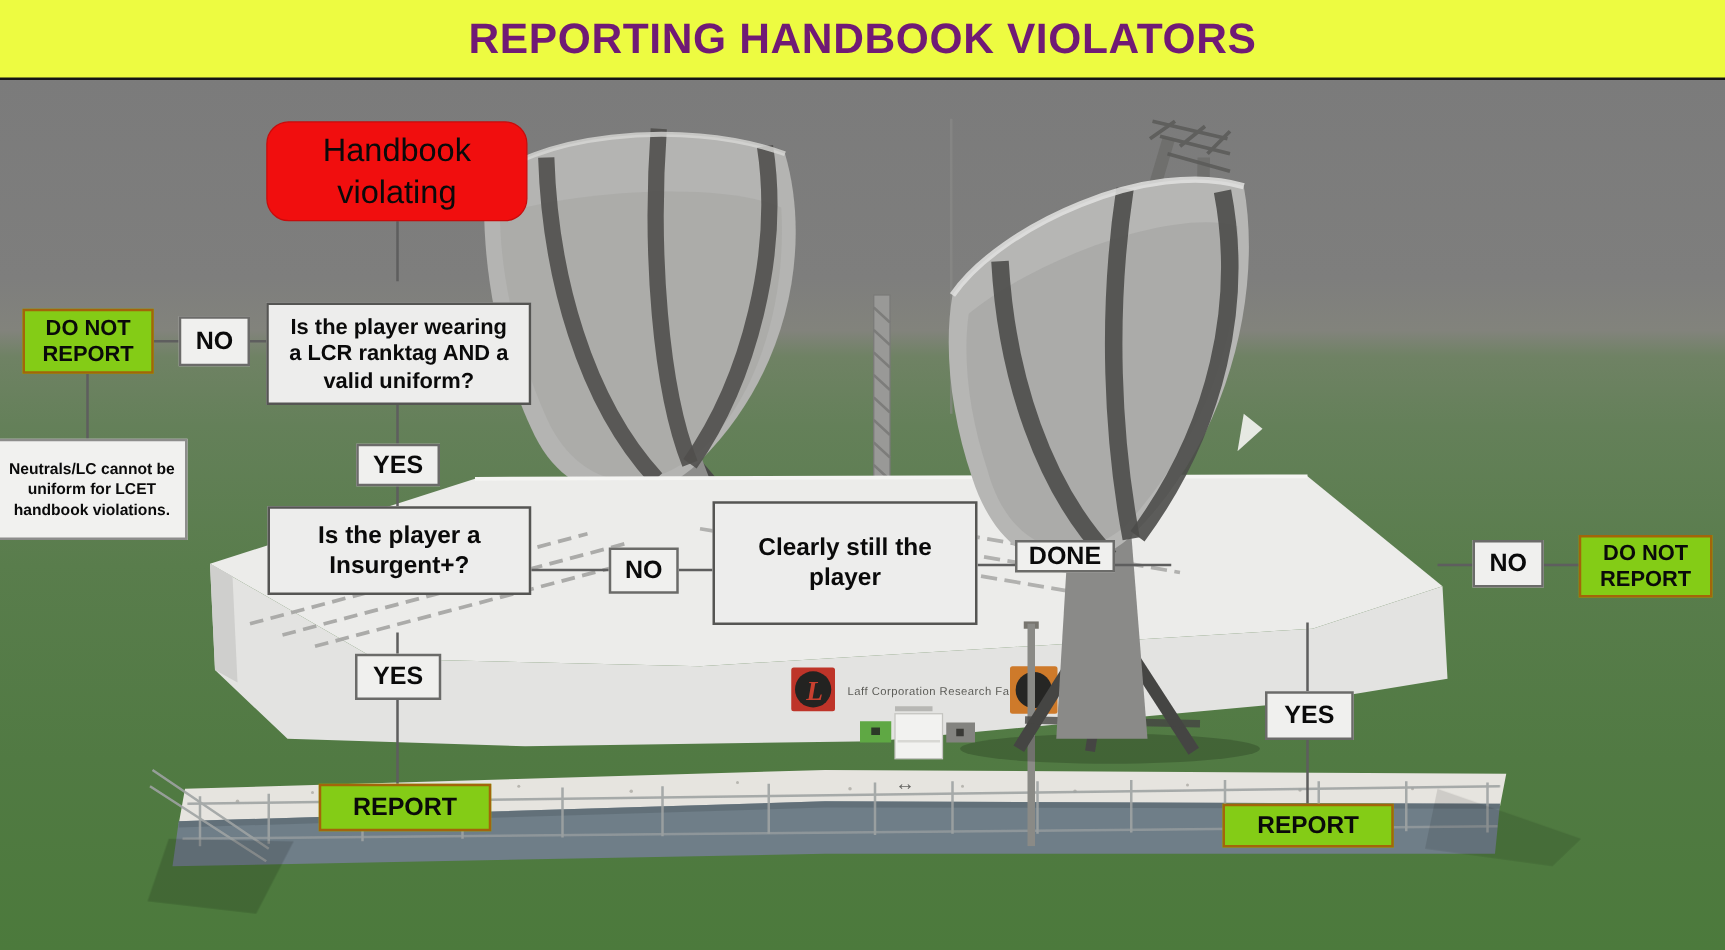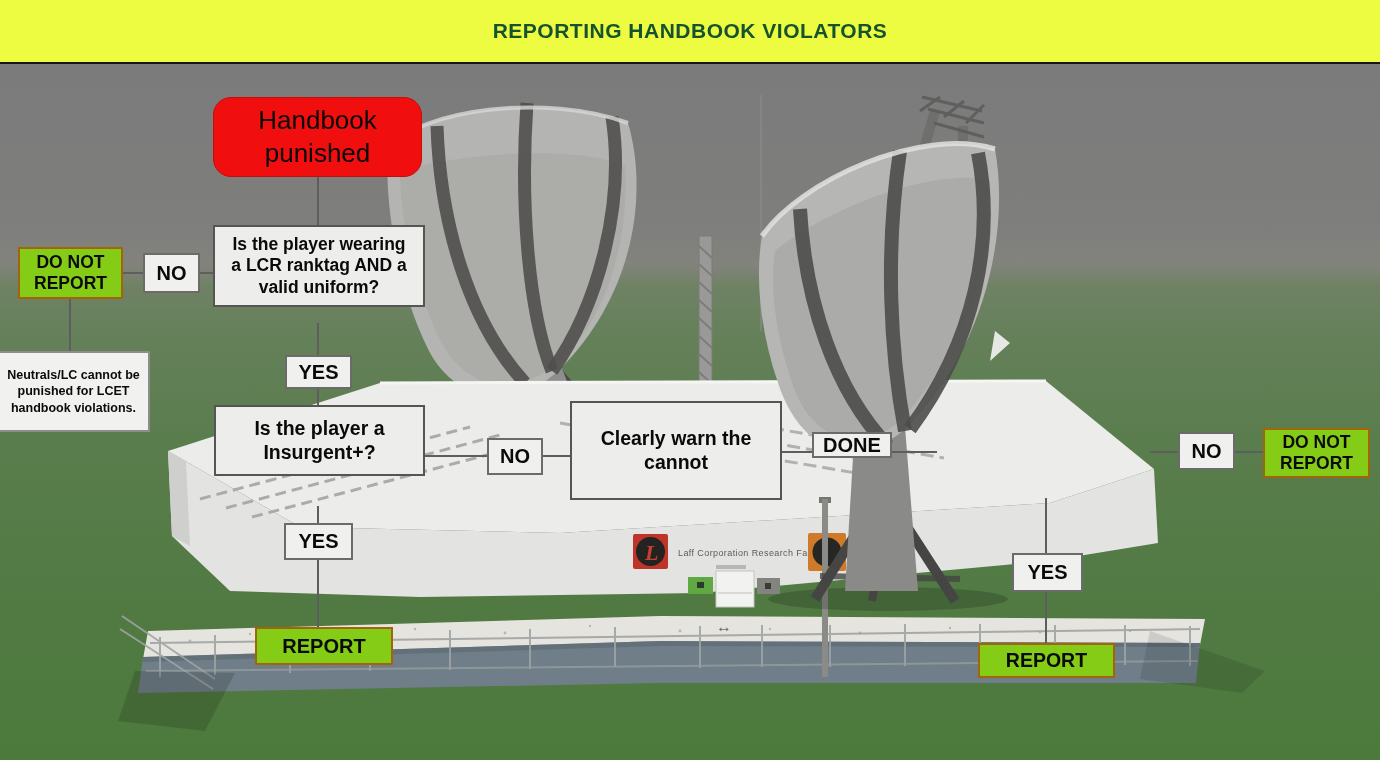--- a/index.html
+++ b/index.html
@@ -7,21 +7,21 @@
     position:relative;width:1380px;height:760px;overflow:hidden;
     font-family:"Liberation Sans",sans-serif;background:#ffffff;
   }
   
   .banner{
     position:absolute;left:0;top:0;width:1380px;height:62px;
     background:#edfb41;border-bottom:2px solid #141414;
     display:flex;align-items:center;justify-content:center;z-index:40;
   }
   .banner h1{
-    margin:0;font-size:21px;font-weight:bold;color:#14532d;letter-spacing:.5px;
+    margin:0;font-size:34px;font-weight:bold;color:#701a75;letter-spacing:.5px;
   }
   
   .scene{
     position:absolute;left:0;top:62px;width:1380px;height:698px;
     background:linear-gradient(to bottom,
       #7b7b7b 0%, #7e7e7d 23%, #82837c 29%, #6f8264 32%,
       #648059 40%, #597d4c 56%, #517a43 78%, #4c7a3c 100%);
     z-index:1;
   }
   .scene-svg{position:absolute;left:0;top:0;width:1380px;height:760px;z-index:2;}
@@ -187,53 +187,53 @@
     <div class="h-line" style="left:782px;top:451px;width:30px"></div>
     <div class="h-line" style="left:892px;top:451px;width:45px"></div>
     <div class="h-line" style="left:1150px;top:451px;width:28px"></div>
     <div class="h-line" style="left:1235px;top:451px;width:28px"></div>
     <div class="v-line" style="left:317px;top:506px;height:17px"></div>
     <div class="v-line" style="left:317px;top:560px;height:67px"></div>
     <div class="v-line" style="left:1045px;top:498px;height:55px"></div>
     <div class="v-line" style="left:1045px;top:592px;height:51px"></div>
 
     <div class="box red" style="left:213px;top:97px;width:209px;height:80px;padding:0 18px">
-      <span>Handbook punished</span>
-    </div>
-
-    <div class="box gray" style="left:213px;top:225px;width:212px;height:82px;font-size:17.5px;padding:0 14px">
+      <span>Handbook violating</span>
+    </div>
+
+    <div class="box gray" style="left:213px;top:242px;width:212px;height:82px;font-size:17.5px;padding:0 14px">
       <span>Is the player wearing a LCR ranktag AND a valid uniform?</span>
     </div>
 
     <div class="box small" style="left:143px;top:253px;width:57px;height:40px">
       <span>NO</span>
     </div>
 
     <div class="box orange" style="left:18px;top:247px;width:105px;height:52px;font-size:17.5px;padding:0 6px">
       <span>DO NOT REPORT</span>
     </div>
 
     <div class="box note" style="left:-3px;top:351px;width:153px;height:81px;padding:0 8px">
-      <span>Neutrals/LC cannot be punished for LCET handbook violations.</span>
+      <span>Neutrals/LC cannot be uniform for LCET handbook violations.</span>
     </div>
 
     <div class="box small" style="left:285px;top:355px;width:67px;height:34px">
       <span>YES</span>
     </div>
 
     <div class="box gray" style="left:214px;top:405px;width:211px;height:71px;font-size:19.5px;padding:0 16px">
       <span>Is the player a Insurgent+?</span>
     </div>
 
     <div class="box small" style="left:487px;top:438px;width:56px;height:37px">
       <span>NO</span>
     </div>
 
     <div class="box gray" style="left:570px;top:401px;width:212px;height:99px;font-size:19.5px;padding:0 24px">
-      <span>Clearly warn the cannot</span>
+      <span>Clearly still the player</span>
     </div>
 
     <div class="box small" style="left:812px;top:432px;width:80px;height:26px">
       <span>DONE</span>
     </div>
 
 
     <div class="box small" style="left:1178px;top:432px;width:57px;height:38px">
       <span>NO</span>
     </div>

